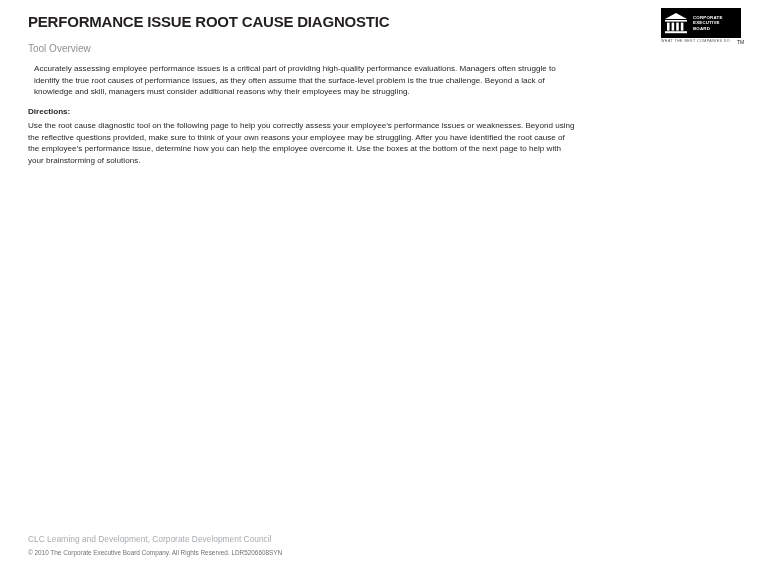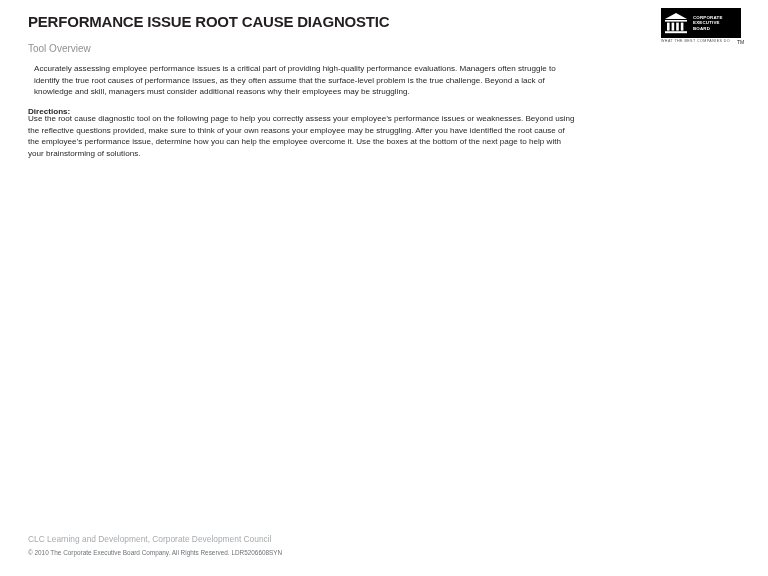--- a/index.html
+++ b/index.html
@@ -53,21 +53,21 @@
     left: 28px;
     top: 107px;
     font-size: 8.1px;
     font-weight: bold;
     color: #231f20;
     text-align: right;
   }
   .directions-para {
     position: absolute;
     left: 28px;
-    top: 113px;
+    top: 120px;
     width: 550px;
     font-size: 8.1px;
     line-height: 11.6px;
     color: #231f20;
   }
   .footer-main {
     position: absolute;
     left: 28px;
     top: 534px;
     font-size: 8.4px;

